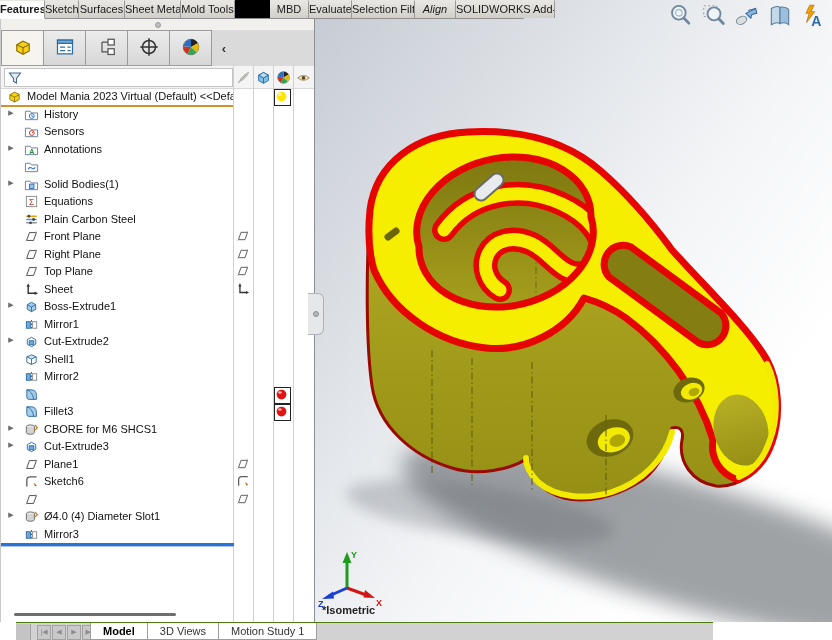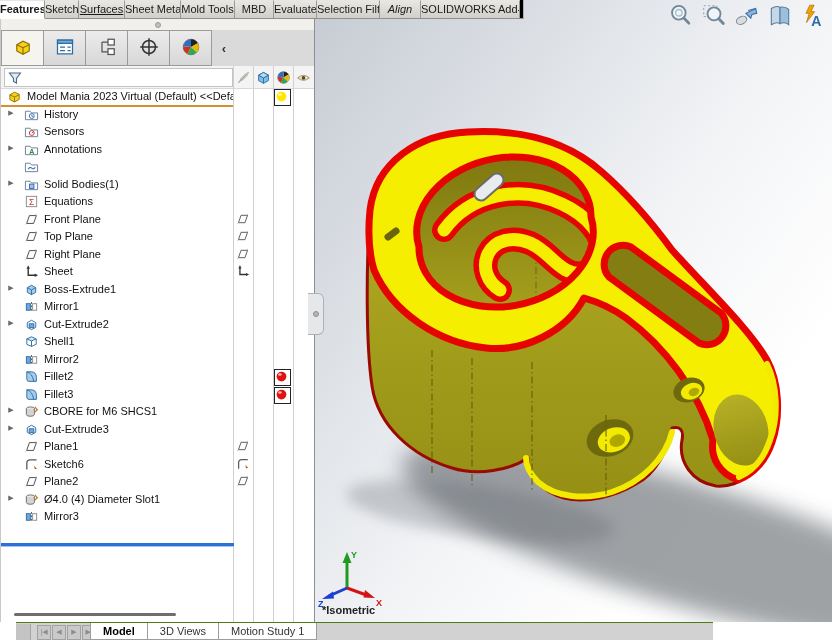--- a/index.html
+++ b/index.html
@@ -202,24 +202,24 @@
     <text x="59" y="58" font-size="9" font-weight="bold" fill="#d21414" font-family="Liberation Sans, sans-serif" id="triad-x">X</text>
     <text x="1" y="59" font-size="9" font-weight="bold" fill="#1a3fd2" font-family="Liberation Sans, sans-serif" id="triad-z">Z</text>
   </svg>
 
   <div class="view-label">*Isometric</div>
 </div>
 
 <div class="menu-strip">
     <div class="menu-tab active" style="width: 44px;">Features</div>
     <div class="menu-tab" style="width: 33px;">Sketch</div>
-    <div class="menu-tab" style="width: 45px; text-decoration: underline;">Surfaces</div>
+    <div class="menu-tab" style="width: 45px;">Surfaces</div>
     <div class="menu-tab" style="width: 55px;">Sheet Metal</div>
     <div class="menu-tab" style="width: 53px;">Mold Tools</div>
-    <div class="menu-tab" style="width: 38px;">MBD</div>
+    <div class="menu-tab" style="width: 38px; margin-left: 35px;">MBD</div>
     <div class="menu-tab" style="width: 42px;">Evaluate</div>
     <div class="menu-tab" style="width: 62px;">Selection Filter</div>
     <div class="menu-tab" style="width: 40px; font-style: italic;">Align</div>
     <div class="menu-tab" style="width: 98px;">SOLIDWORKS Add-Ins</div>
   </div>
 
 <div class="panel">
   <div class="cm-strip">
       <div class="cm-dot"></div>
     </div>
@@ -362,46 +362,59 @@
       </div>
       <div class="tree-row">
         <span class="ti"><svg width="15" height="15" viewBox="0 0 16 16">
             <rect x="2.5" y="2.5" width="11" height="11" fill="#fff" stroke="#8a8a8a"></rect>
             <text x="8" y="11.8" font-size="9" fill="#c0392b" text-anchor="middle" font-family="Liberation Sans, sans-serif">Σ</text>
           </svg></span>
         <span class="tl">Equations</span>
       </div>
       <div class="tree-row">
         <span class="ti"><svg width="15" height="15" viewBox="0 0 16 16">
+            <g stroke-linecap="round">
+              <path d="M3 4.5h10" stroke="#e8a000" stroke-width="1.6"></path>
+              <path d="M3 8h10" stroke="#5b8def" stroke-width="1.6"></path>
+              <path d="M3 11.5h10" stroke="#8a9499" stroke-width="1.6"></path>
+            </g>
+            <circle cx="5.2" cy="4.5" r="1.5" fill="#474747"></circle>
+            <circle cx="10.2" cy="8" r="1.5" fill="#474747"></circle>
+            <circle cx="7" cy="11.5" r="1.5" fill="#474747"></circle>
+          </svg></span>
+        <span class="tl">Plain Carbon Steel</span>
+      </div>
+      <div class="tree-row">
+        <span class="ti"><svg width="15" height="15" viewBox="0 0 16 16">
             <path d="M2.8 12.2 5.8 3.8h7.4l-3 8.4z" fill="#fdfdfd" stroke="#4a4a4a" stroke-width="1"></path>
             <path d="M11.6 3.8 13.2 2.6M2.8 12.2 1.6 13.2" stroke="#9a9a9a" stroke-width=".8"></path>
           </svg></span>
         <span class="tl">Front Plane</span>
         <span class="aux"><svg width="14" height="14" viewBox="0 0 16 16">
             <path d="M2.8 12.2 5.8 3.8h7.4l-3 8.4z" fill="#fdfdfd" stroke="#4a4a4a" stroke-width="1"></path>
             <path d="M11.6 3.8 13.2 2.6M2.8 12.2 1.6 13.2" stroke="#9a9a9a" stroke-width=".8"></path>
           </svg></span>
       </div>
       <div class="tree-row">
         <span class="ti"><svg width="15" height="15" viewBox="0 0 16 16">
             <path d="M2.8 12.2 5.8 3.8h7.4l-3 8.4z" fill="#fdfdfd" stroke="#4a4a4a" stroke-width="1"></path>
             <path d="M11.6 3.8 13.2 2.6M2.8 12.2 1.6 13.2" stroke="#9a9a9a" stroke-width=".8"></path>
           </svg></span>
+        <span class="tl">Right Plane</span>
+        <span class="aux"><svg width="14" height="14" viewBox="0 0 16 16">
+            <path d="M2.8 12.2 5.8 3.8h7.4l-3 8.4z" fill="#fdfdfd" stroke="#4a4a4a" stroke-width="1"></path>
+            <path d="M11.6 3.8 13.2 2.6M2.8 12.2 1.6 13.2" stroke="#9a9a9a" stroke-width=".8"></path>
+          </svg></span>
+      </div>
+      <div class="tree-row">
+        <span class="ti"><svg width="15" height="15" viewBox="0 0 16 16">
+            <path d="M2.8 12.2 5.8 3.8h7.4l-3 8.4z" fill="#fdfdfd" stroke="#4a4a4a" stroke-width="1"></path>
+            <path d="M11.6 3.8 13.2 2.6M2.8 12.2 1.6 13.2" stroke="#9a9a9a" stroke-width=".8"></path>
+          </svg></span>
         <span class="tl">Top Plane</span>
-        <span class="aux"><svg width="14" height="14" viewBox="0 0 16 16">
-            <path d="M2.8 12.2 5.8 3.8h7.4l-3 8.4z" fill="#fdfdfd" stroke="#4a4a4a" stroke-width="1"></path>
-            <path d="M11.6 3.8 13.2 2.6M2.8 12.2 1.6 13.2" stroke="#9a9a9a" stroke-width=".8"></path>
-          </svg></span>
-      </div>
-      <div class="tree-row">
-        <span class="ti"><svg width="15" height="15" viewBox="0 0 16 16">
-            <path d="M2.8 12.2 5.8 3.8h7.4l-3 8.4z" fill="#fdfdfd" stroke="#4a4a4a" stroke-width="1"></path>
-            <path d="M11.6 3.8 13.2 2.6M2.8 12.2 1.6 13.2" stroke="#9a9a9a" stroke-width=".8"></path>
-          </svg></span>
-        <span class="tl">Right Plane</span>
         <span class="aux"><svg width="14" height="14" viewBox="0 0 16 16">
             <path d="M2.8 12.2 5.8 3.8h7.4l-3 8.4z" fill="#fdfdfd" stroke="#4a4a4a" stroke-width="1"></path>
             <path d="M11.6 3.8 13.2 2.6M2.8 12.2 1.6 13.2" stroke="#9a9a9a" stroke-width=".8"></path>
           </svg></span>
       </div>
       <div class="tree-row">
         <span class="ti"><svg width="15" height="15" viewBox="0 0 16 16">
             <path d="M4.5 4v8h8" stroke="#333" stroke-width="1.5" fill="none"></path>
             <path d="M4.5 1.2 2.7 5h3.6z" fill="#333"></path>
             <path d="M15 12l-3.6-1.8v3.6z" fill="#333"></path>
@@ -450,21 +463,20 @@
             <rect x="9.2" y="5" width="4.3" height="7" fill="#fff" stroke="#8a8a8a"></rect>
             <path d="M8 3.2v10.6" stroke="#555" stroke-dasharray="2 1.6"></path>
           </svg></span>
         <span class="tl">Mirror2</span>
       </div>
       <div class="tree-row">
         <span class="ti"><svg width="15" height="15" viewBox="0 0 16 16">
             <path d="M13.2 13.2H5.4q-2.4 0-2.4-2.4V3h4.4q5.8 0 5.8 5.8z" fill="#a7cdea" stroke="#2e6da4"></path>
             <path d="M3 3q6 1.6 7.4 10.2" stroke="#2e6da4" fill="none"></path>
           </svg></span>
-        <span class="tl">Fillet2</span>
         <span class="ballbox"><svg width="13" height="13" viewBox="0 0 16 16">
             <circle cx="8" cy="8" r="6" fill="#e11212" stroke="#7a4a00" stroke-width="0"></circle>
             <ellipse cx="6" cy="5.6" rx="2.2" ry="1.5" fill="#fff" opacity=".7"></ellipse>
           </svg></span>
       </div>
       <div class="tree-row">
         <span class="ti"><svg width="15" height="15" viewBox="0 0 16 16">
             <path d="M13.2 13.2H5.4q-2.4 0-2.4-2.4V3h4.4q5.8 0 5.8 5.8z" fill="#a7cdea" stroke="#2e6da4"></path>
             <path d="M3 3q6 1.6 7.4 10.2" stroke="#2e6da4" fill="none"></path>
           </svg></span>
@@ -511,21 +523,20 @@
         <span class="aux"><svg width="14" height="14" viewBox="0 0 16 16">
             <path d="M3 13.4V6.4q0-3.4 3.4-3.4h7" fill="none" stroke="#5a5a5a" stroke-width="1.4"></path>
             <path d="M10.6 9.2l3.2 3.2-2.2.6z" fill="#b05c10"></path>
           </svg></span>
       </div>
       <div class="tree-row">
         <span class="ti"><svg width="15" height="15" viewBox="0 0 16 16">
             <path d="M2.8 12.2 5.8 3.8h7.4l-3 8.4z" fill="#fdfdfd" stroke="#4a4a4a" stroke-width="1"></path>
             <path d="M11.6 3.8 13.2 2.6M2.8 12.2 1.6 13.2" stroke="#9a9a9a" stroke-width=".8"></path>
           </svg></span>
-        <span class="tl">Plane2</span>
         <span class="aux"><svg width="14" height="14" viewBox="0 0 16 16">
             <path d="M2.8 12.2 5.8 3.8h7.4l-3 8.4z" fill="#fdfdfd" stroke="#4a4a4a" stroke-width="1"></path>
             <path d="M11.6 3.8 13.2 2.6M2.8 12.2 1.6 13.2" stroke="#9a9a9a" stroke-width=".8"></path>
           </svg></span>
       </div>
       <div class="tree-row">
         <span class="tw">▶</span>
         <span class="ti"><svg width="15" height="15" viewBox="0 0 16 16">
             <ellipse cx="6.8" cy="5" rx="4.3" ry="1.9" fill="#ececec" stroke="#6a6a6a"></ellipse>
             <path d="M2.5 5v6.2q0 1.9 4.3 1.9t4.3-1.9V5" fill="#d4d4d4" stroke="#6a6a6a"></path>

